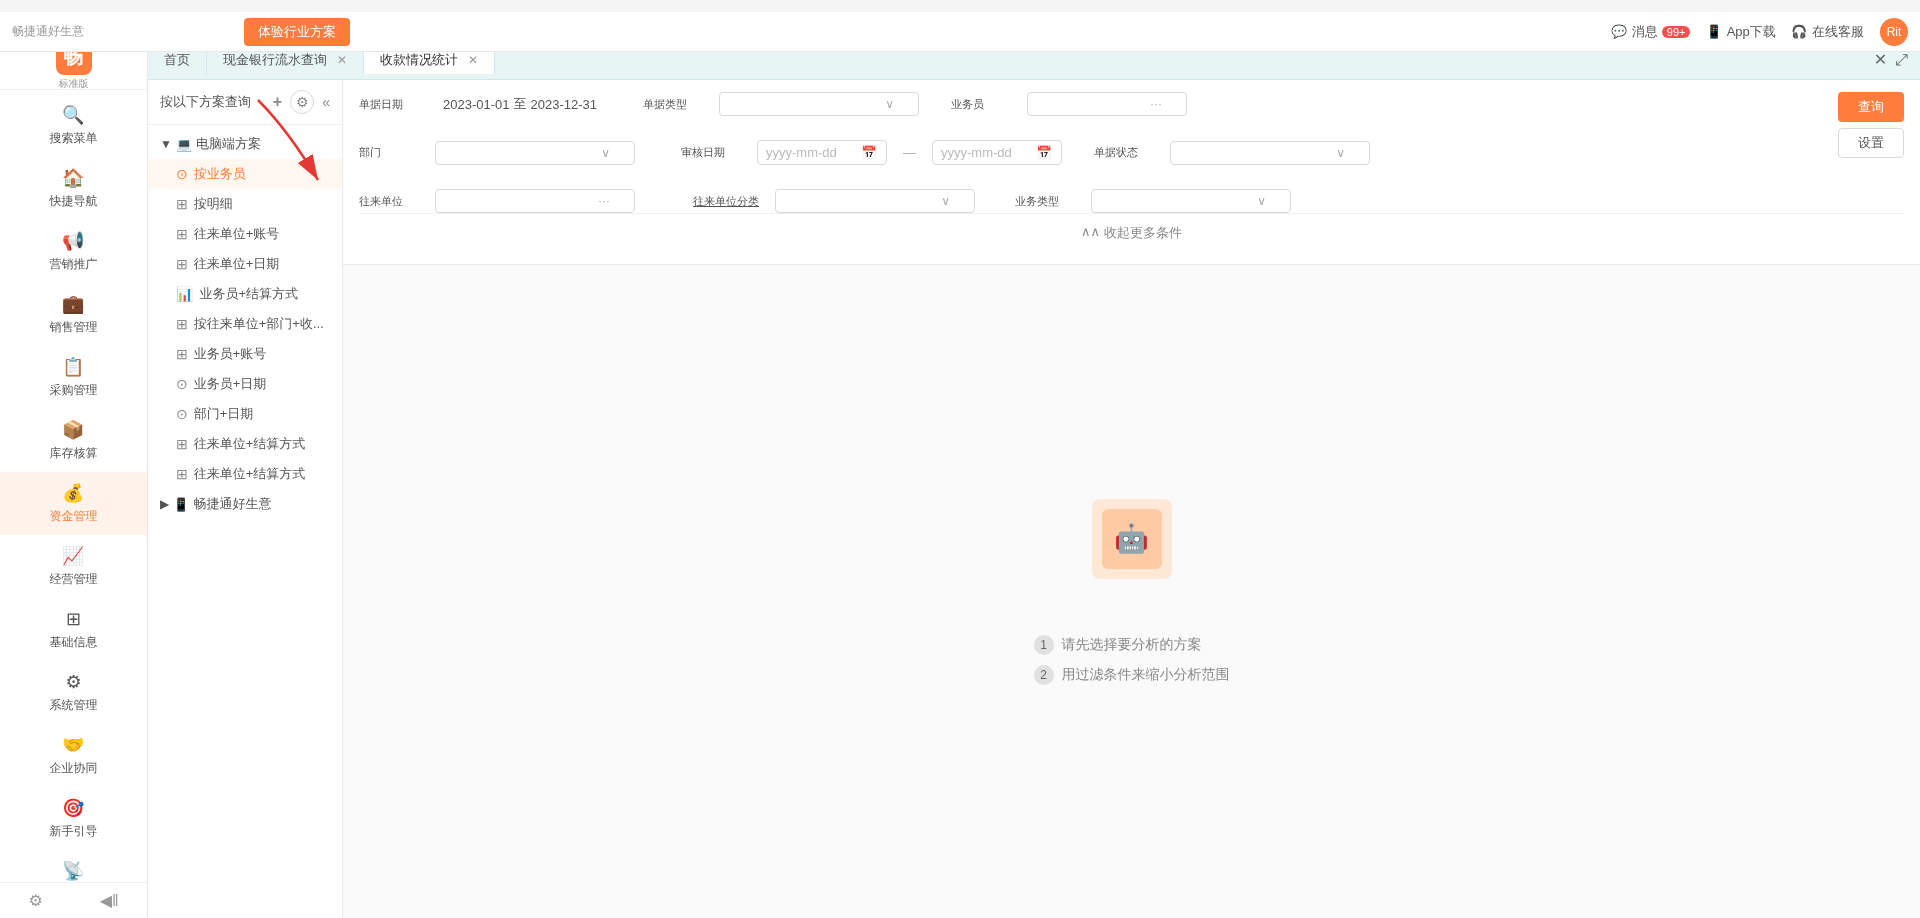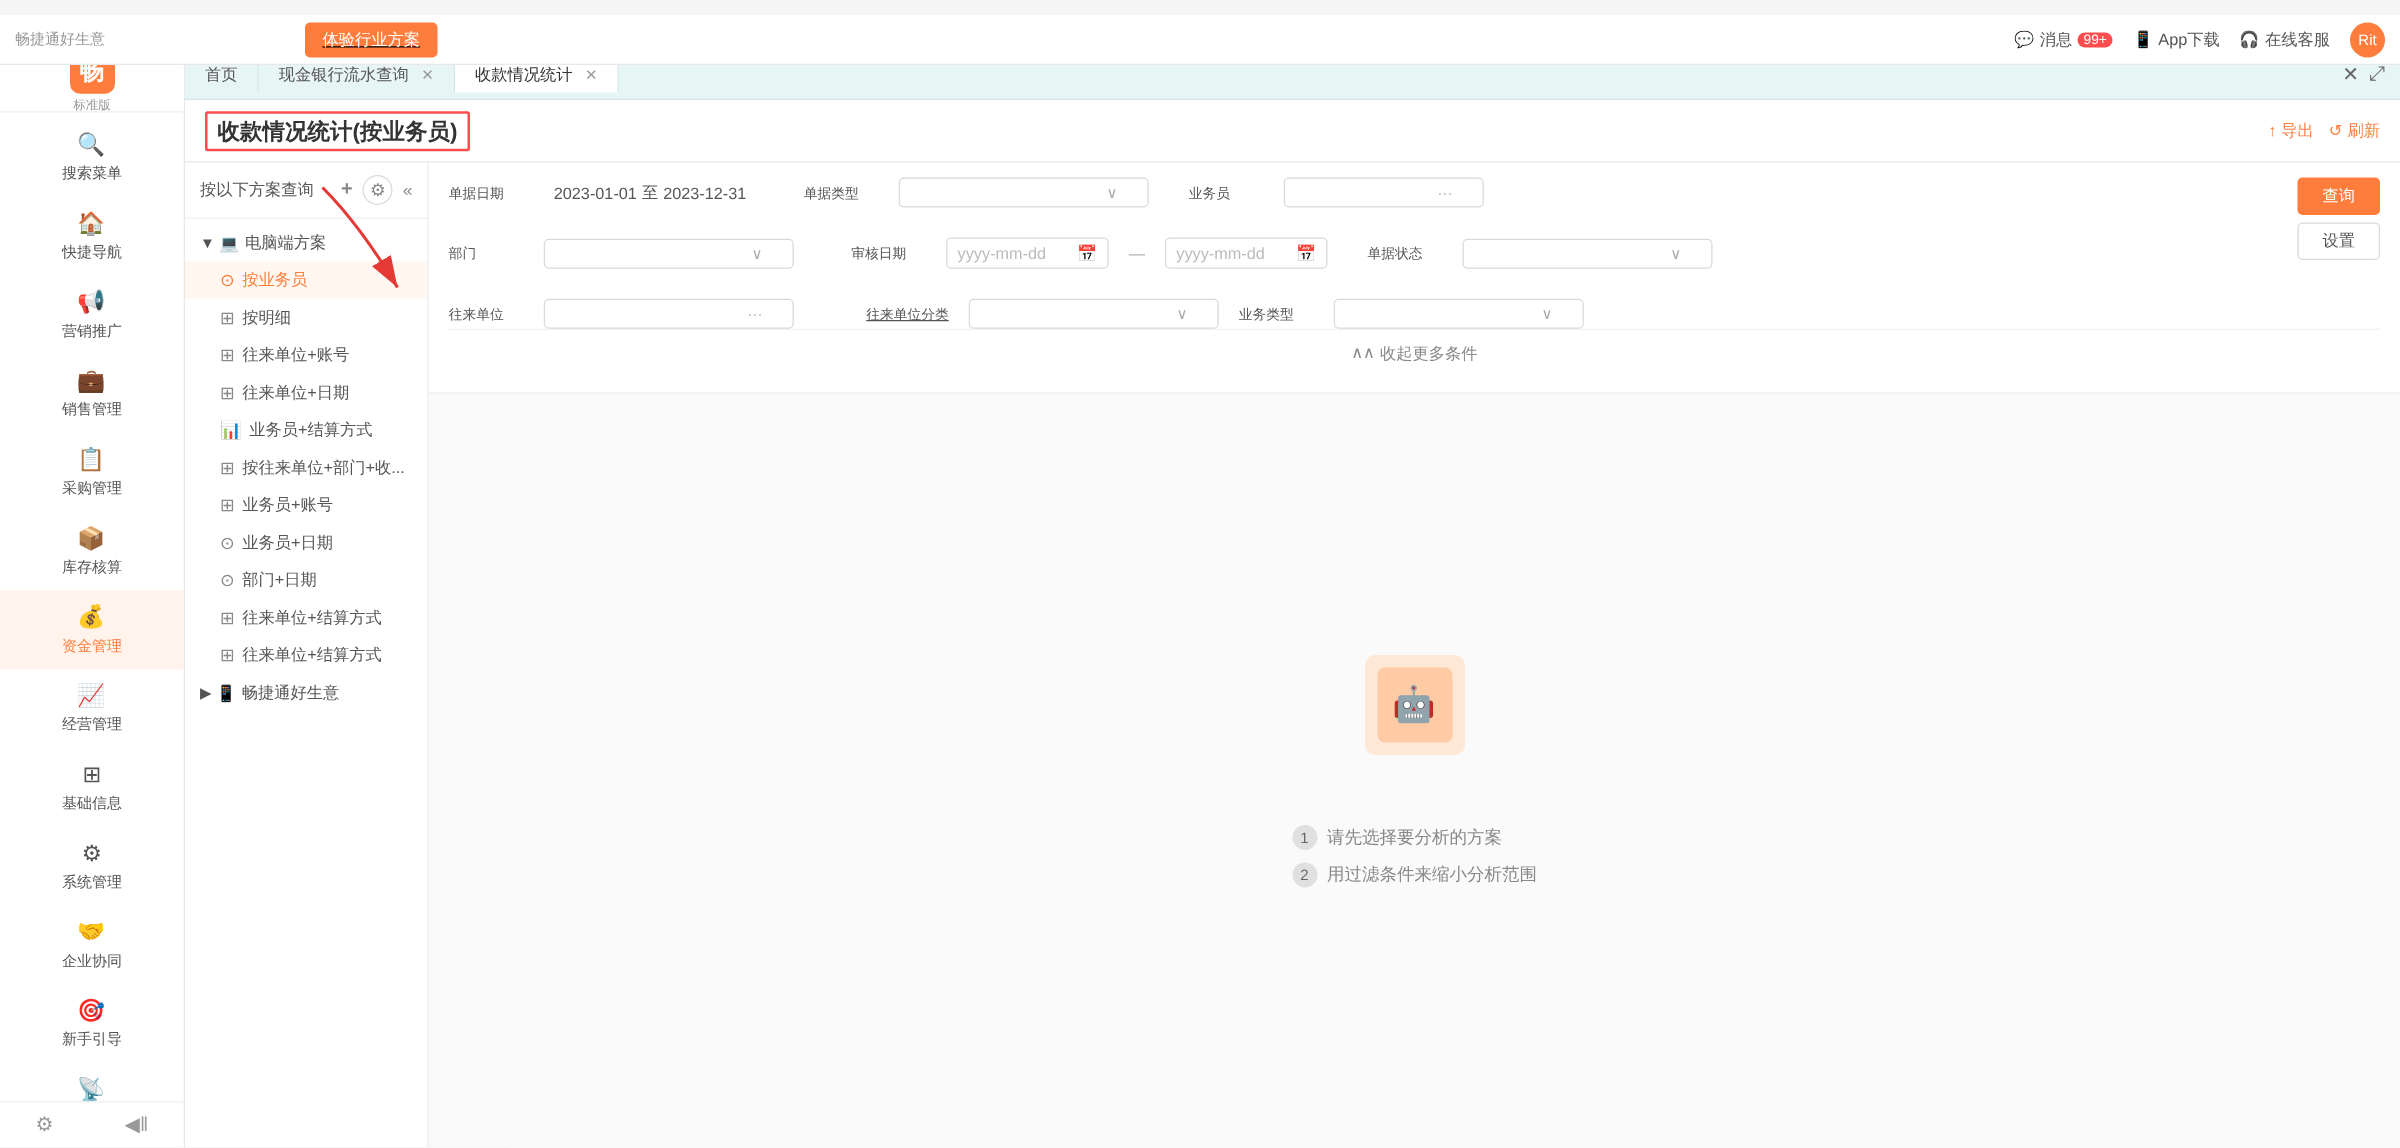--- a/index.html
+++ b/index.html
@@ -262,21 +262,21 @@
       cursor: pointer; color: #888; font-size: 14px;
     }
   </style>
 </head>
 <body>
 
 <div class="top-header">
   <div class="top-header-left">
     <span class="breadcrumb-text">畅捷通好生意</span>
   </div>
-  <div style="margin-left: 160px; display:flex; align-items:center; gap:6px;text-decoration:underline;">
+  <div style="margin-left: 160px; display:flex; align-items:center; gap:6px;">
     <button class="trial-btn">体验行业方案</button>
   </div>
   <div class="top-header-right">
     <div class="header-btn">
       <span>💬</span>
       <span>消息</span>
       <span class="badge-red">99+</span>
     </div>
     <div class="header-btn">
       <span>📱</span>
@@ -377,33 +377,20 @@
       <div class="tab-item active">
         <span>收款情况统计</span>
         <span class="tab-close">✕</span>
       </div>
       <div class="tab-bar-right">
         <span class="tab-ctrl-btn">✕</span>
         <span class="tab-ctrl-btn">⤢</span>
       </div>
     </div>
 
-    <div class="page-header">
-      <span class="page-title">收款情况统计(按业务员)</span>
-      <div class="page-header-right">
-        <div class="export-btn">
-          <span>↑</span>
-          <span>导出</span>
-        </div>
-        <div class="refresh-btn">
-          <span>↺</span>
-          <span>刷新</span>
-        </div>
-      </div>
-    </div>
 
     <div class="content-area">
 
       <div class="scheme-panel">
         <div class="scheme-header">
           <span class="scheme-header-label">按以下方案查询</span>
           <span class="scheme-header-icon" style="font-size:16px; color:#888; font-weight:bold;">+</span>
           <div class="icon-circle">
             <span>⚙</span>
           </div>
@@ -542,21 +529,21 @@
                   <span></span>
                   <span class="more-icon">···</span>
                 </div>
 
                 <span class="filter-label" style="margin-left:42px;text-decoration:underline;">往来单位分类</span>
                 <div class="filter-select" style="min-width:200px;">
                   <span></span>
                   <span class="chevron">∨</span>
                 </div>
 
-                <span class="filter-label" style="margin-left:0;font-family:Liberation Mono, monospace;">业务类型</span>
+                <span class="filter-label" style="margin-left:24px;font-family:Liberation Mono, monospace;">业务类型</span>
                 <div class="filter-select" style="min-width:200px;">
                   <span></span>
                   <span class="chevron">∨</span>
                 </div>
               </div>
             </div>
 
             <div class="filter-actions">
               <button class="query-btn">查询</button>
               <button class="setting-btn">设置</button>

